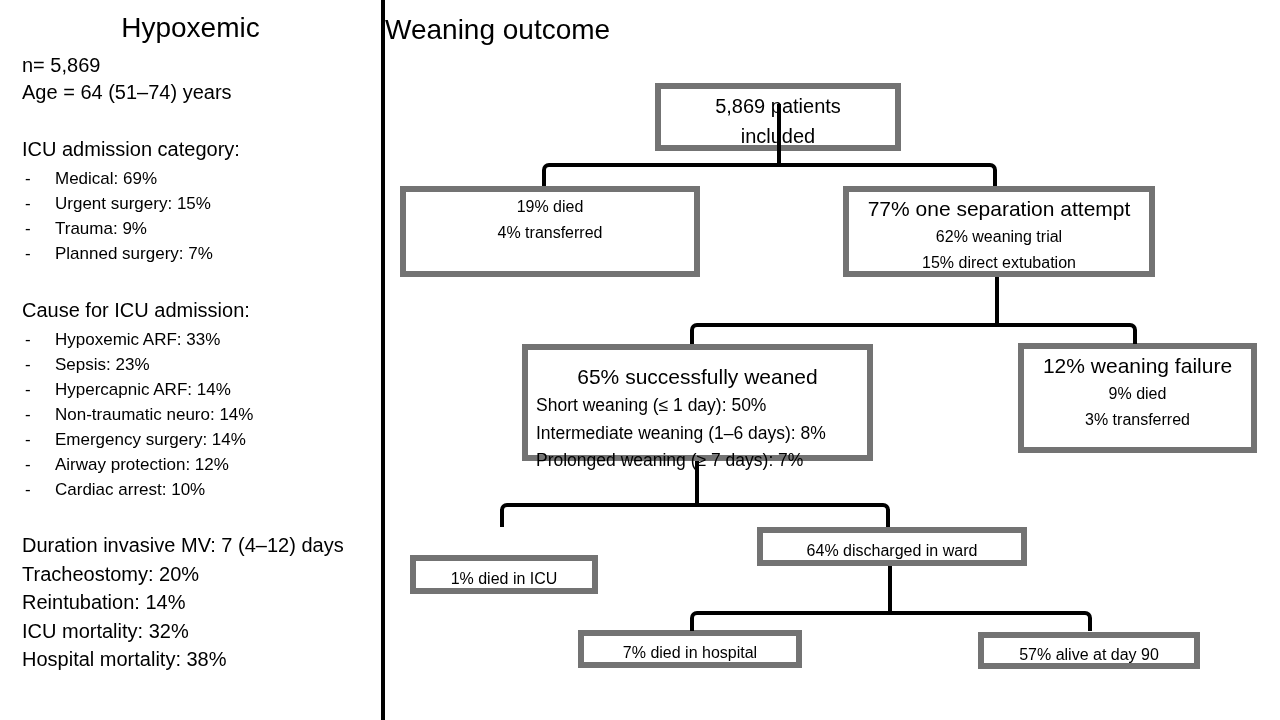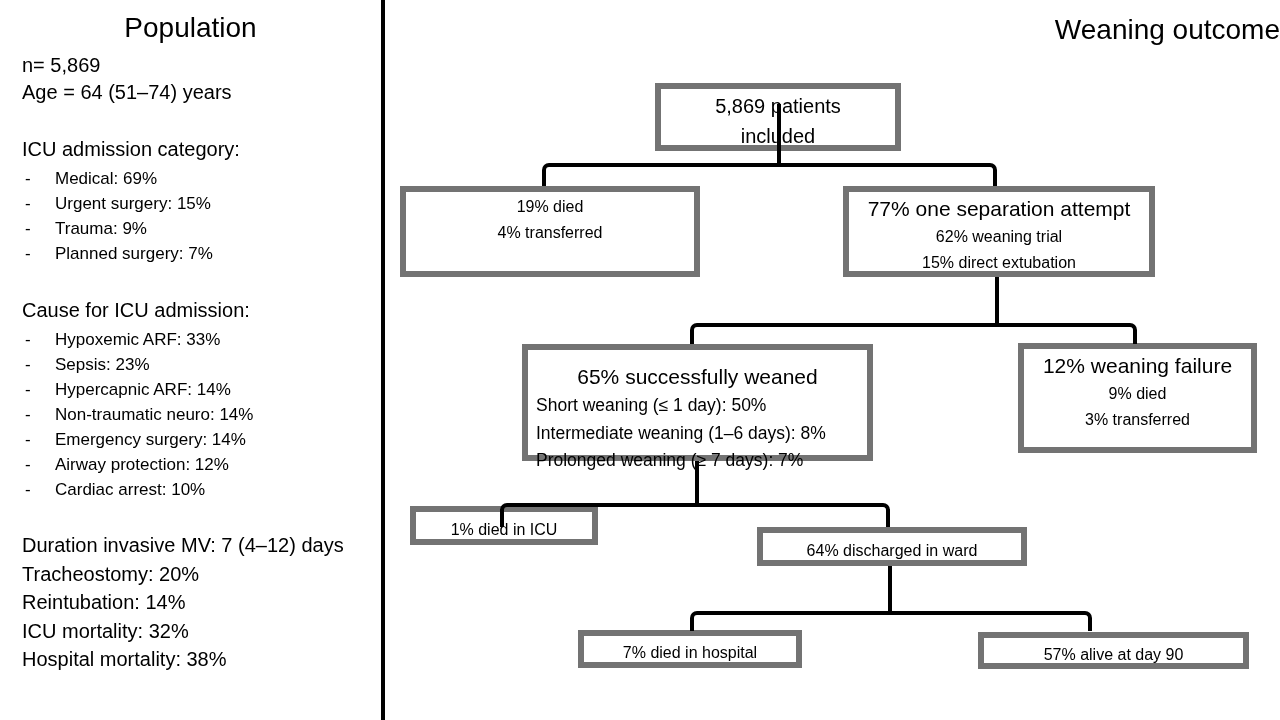--- a/index.html
+++ b/index.html
@@ -29,41 +29,41 @@
   #summary { top: 531px; }
   #summary .lp-line { line-height: 28.5px; }
 
   
   .divider { position: absolute; left: 381px; top: 0; width: 4px; height: 720px; background: #000; }
 
   
   .flowchart { position: absolute; left: 385px; top: 0; width: 895px; height: 720px; }
   .fc-title {
     position: absolute; top: 14px; left: 0; width: 895px;
-    font-size: 28px; font-weight: 400; text-align: right; margin: 0;
+    font-size: 28px; font-weight: 400; text-align: left; margin: 0;
   }
   .node {
     position: absolute; box-sizing: border-box;
     border: 6px solid #737373; background: #fff;
     text-align: center; z-index: 2; white-space: nowrap;
   }
   .node .t  { font-size: 21px; line-height: 30px; }
   .node .d  { font-size: 16px; line-height: 26px; }
   
   #n-included  { left: 270px; top:  83px; width: 246px; height: 68px; padding-top: 2px; }
   #n-included .t2 { font-size: 20px; line-height: 30px; }
   #n-nosep     { left:  15px; top: 186px; width: 300px; height: 91px; padding-top: 2px; }
   #n-onesep    { left: 458px; top: 186px; width: 312px; height: 91px; padding-top: 2px; }
   #n-weaned    { left: 137px; top: 344px; width: 351px; height: 117px; padding-top: 12px; }
   #n-weaned .d { text-align: left; padding-left: 8px; font-size: 17.5px; line-height: 27.5px; }
   #n-failure   { left: 633px; top: 343px; width: 239px; height: 110px; padding-top: 2px; }
-  #n-diedicu   { left:  25px; top: 506px; width: 188px; height: 39px; line-height: 35px; }
+  #n-diedicu   { left:  25px; top: 555px; width: 188px; height: 39px; line-height: 35px; }
   #n-ward      { left: 372px; top: 527px; width: 270px; height: 39px; line-height: 35px; }
   #n-diedhosp  { left: 193px; top: 630px; width: 224px; height: 38px; line-height: 34px; }
-  #n-alive     { left: 593px; top: 632px; width: 271px; height: 37px; line-height: 33px; }
+  #n-alive     { left: 593px; top: 632px; width: 222px; height: 37px; line-height: 33px; }
 
   .stem { position: absolute; width: 4px; background: #000; z-index: 3; }
   .bracket {
     position: absolute; box-sizing: border-box; z-index: 3;
     border-top: 4px solid #000; border-left: 4px solid #000; border-right: 4px solid #000;
     border-radius: 7px 7px 0 0; background: transparent;
   }
   #stem1 { left: 392px; top: 104px; height: 61px; }
   #brk1  { left: 157px; top: 163px; width: 455px; height: 23px; }
   #stem2 { left: 610px; top: 277px; height: 48px; }
@@ -72,21 +72,21 @@
   #brk3  { left: 115px; top: 503px; width: 390px; height: 24px; }
   #stem4 { left: 503px; top: 566px; height: 47px; }
   #brk4  { left: 305px; top: 611px; width: 402px; height: 20px; }
 </style>
 </head>
 <body>
 
 <div class="page">
 
   <aside class="left-panel">
-    <h1 class="lp-title">Population</h1>
+    <h1 class="lp-title">Hypoxemic</h1>
 
     <div class="lp-block" id="intro">
       <div class="lp-line">n= 5,869</div>
       <div class="lp-line">Age = 64 (51–74) years</div>
     </div>
 
     <div class="lp-block" id="sec0">
       <div class="lp-heading">ICU admission category:</div>
       <ul class="lp-list">
         <li>

